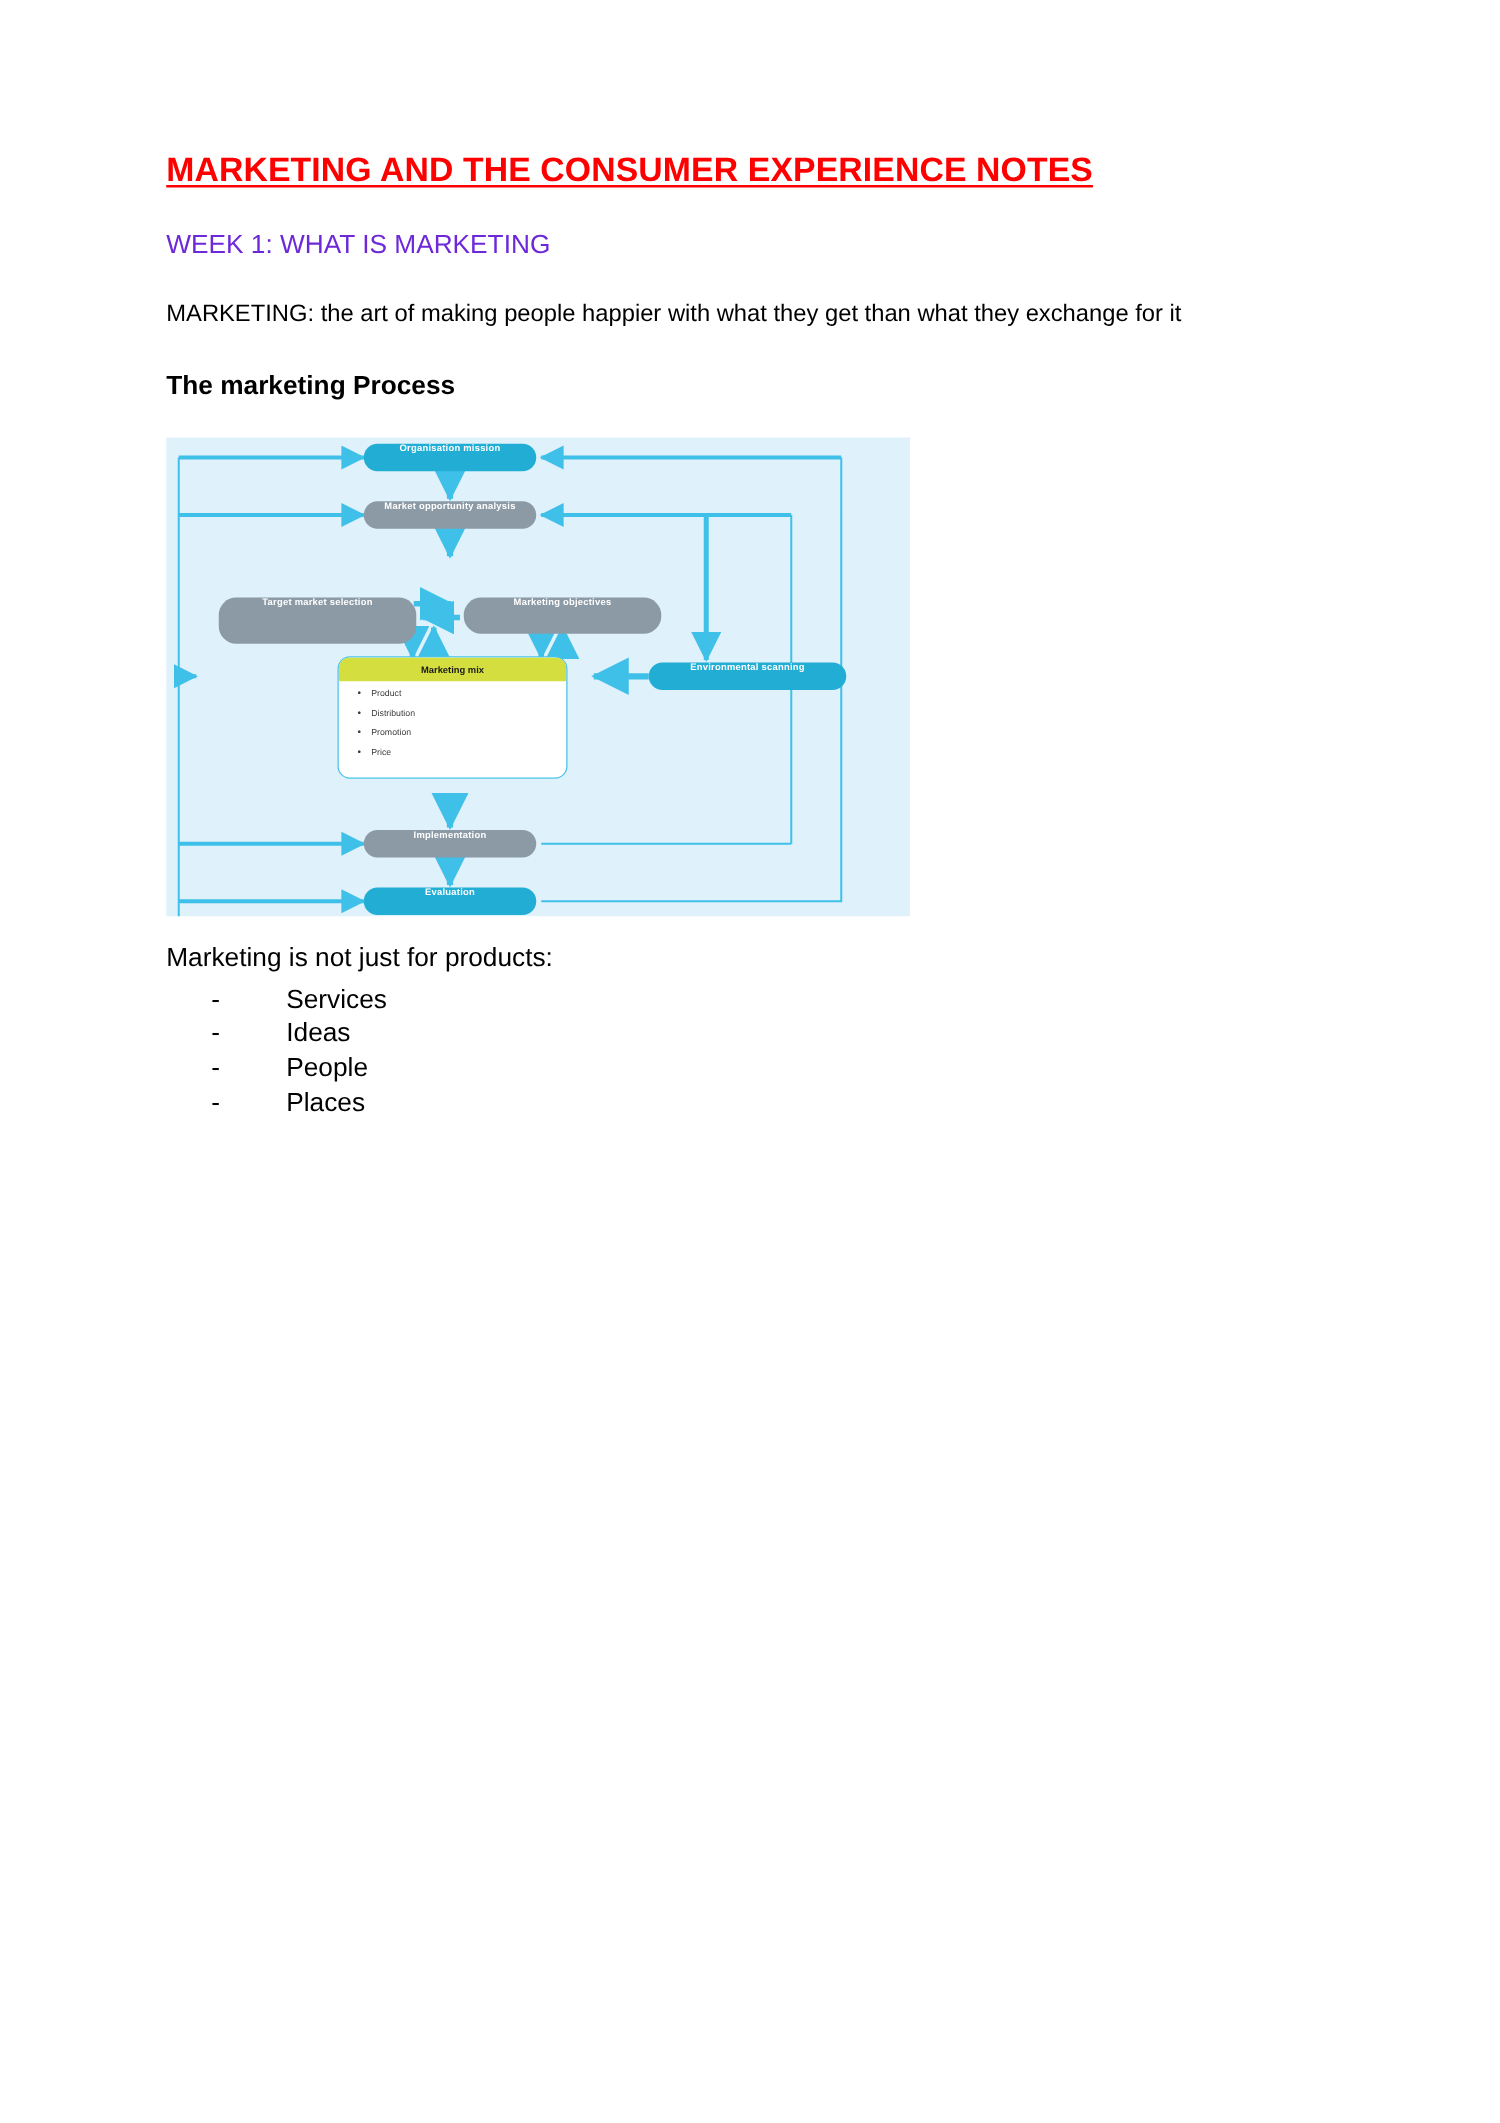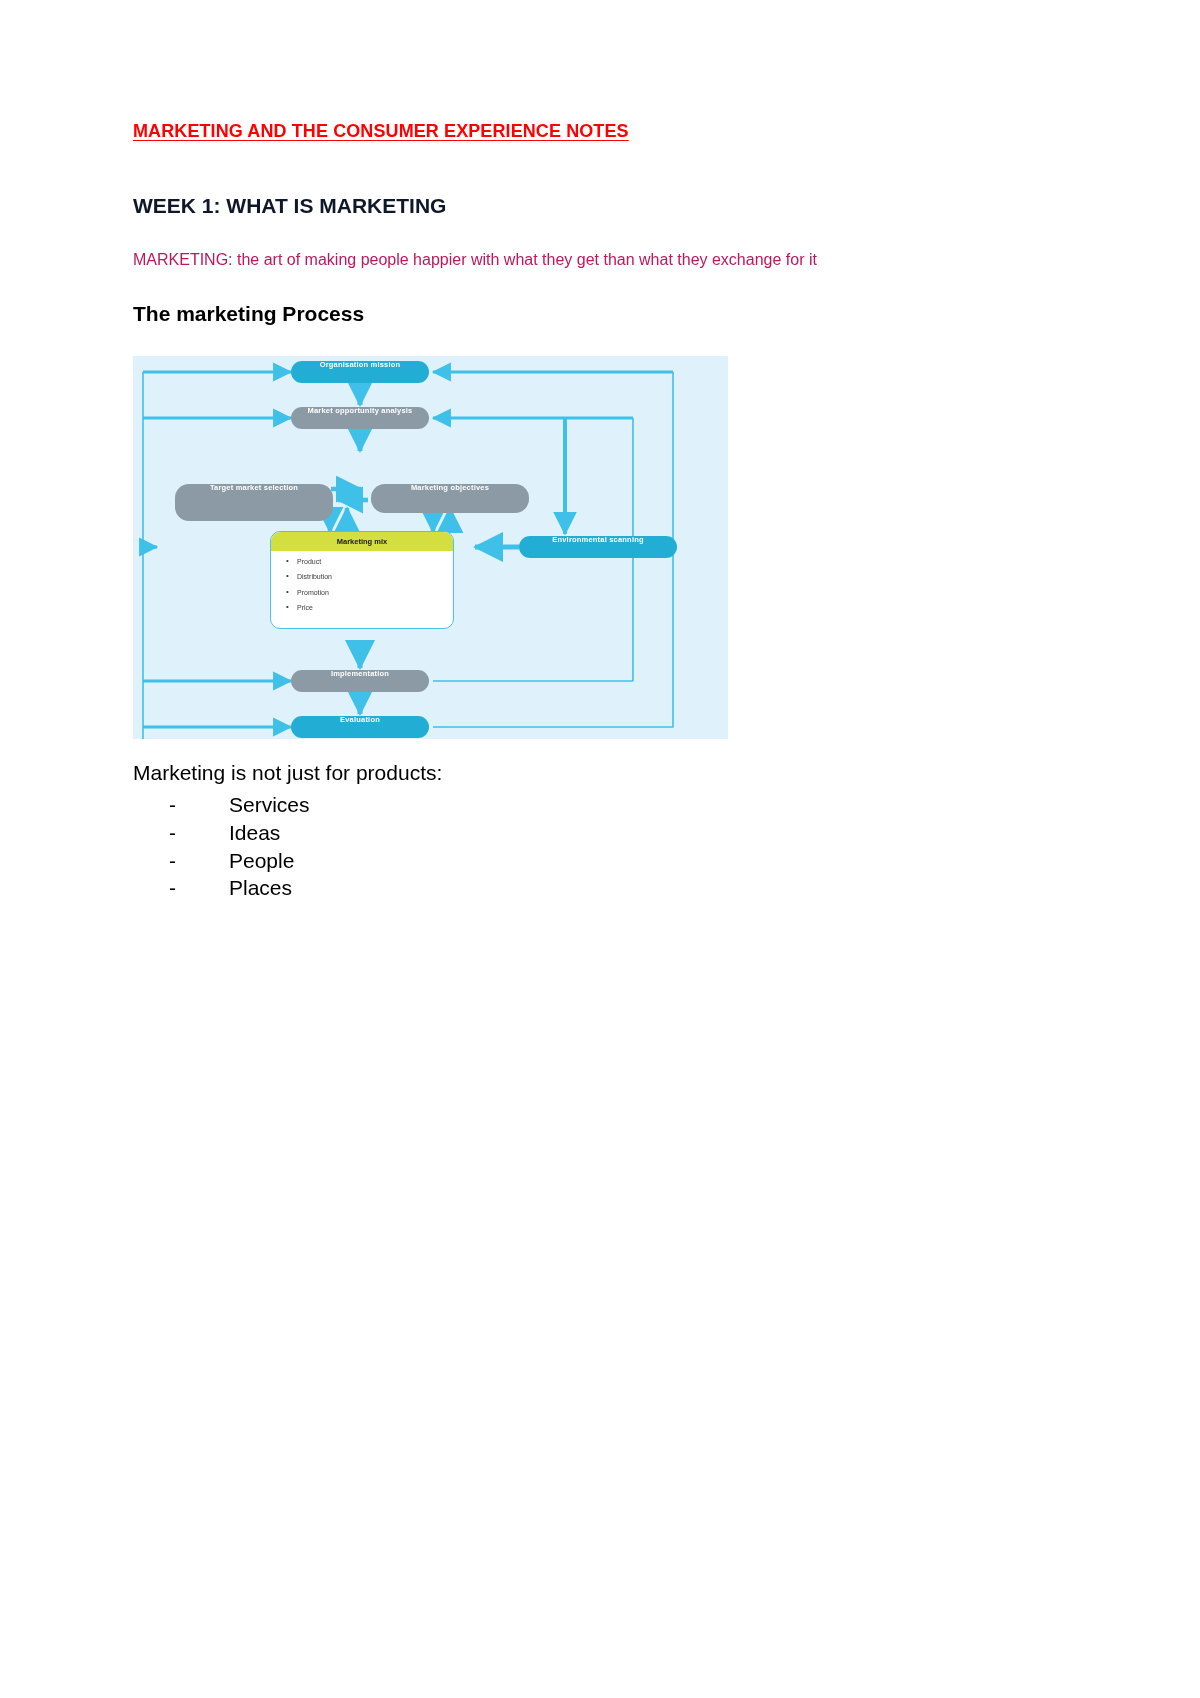--- a/index.html
+++ b/index.html
@@ -25,40 +25,40 @@
     position: absolute;
     left: 133px;
     top: 120px;
     width: 860px;
   }
 
   
   .doc-title {
     color: #ff0000;
     font-weight: bold;
-    font-size: 18px;
+    font-size: 27px;
     letter-spacing: 0.1px;
     text-decoration: underline;
     text-underline-offset: 3px;
-    margin: 0 0 50px 0;
+    margin: 0 0 29px 0;
     line-height: 1.25;
     font-stretch: condensed;
   }
 
   .h-week {
-    color: #0f172a;
-    font-weight: bold;
+    color: #6d28d9;
+    font-weight: normal;
     font-size: 21px;
     margin: 0 0 30px 0;
     line-height: 1.25;
   }
 
   .para {
-    color: #be185d;
-    font-size: 16px;
+    color: #000000;
+    font-size: 19px;
     line-height: 1.42;
     margin: 0 0 30px 0;
     max-width: 845px;
   }
 
   .h-sub {
     color: #000000;
     font-weight: bold;
     font-size: 21px;
     margin: 0 0 28px 0;

